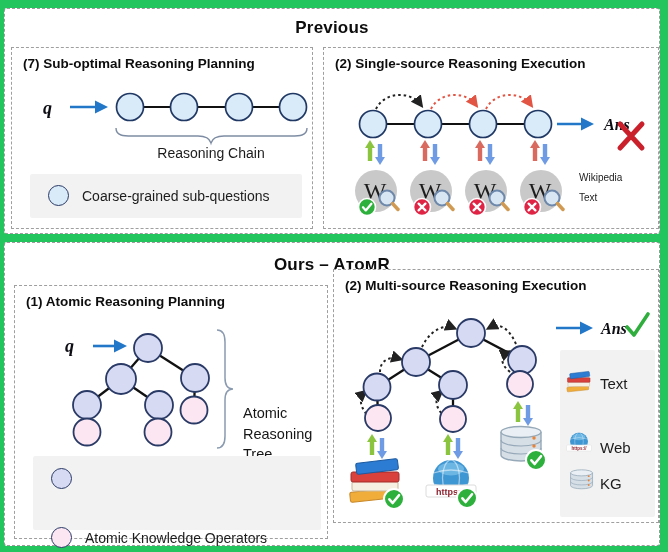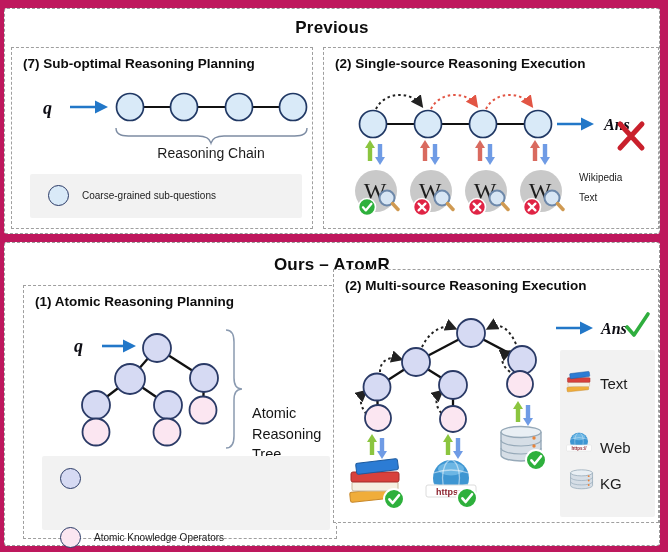--- a/index.html
+++ b/index.html
@@ -1,17 +1,17 @@
 <!DOCTYPE html>
 <html><head>
 <meta charset="utf-8">
 <style>
   html,body { margin:0; padding:0; background:#ffffff; }
   .canvas {
-    position:relative; width:668px; height:552px; background:#be185d;
+    position:relative; width:668px; height:552px; background:#22c55e;
     font-family:"Liberation Sans","DejaVu Sans",sans-serif; color:#111;
     overflow:hidden;
   }
   .section {
     position:absolute; border:1.6px dashed #9a9a9a; border-radius:3px;
     background:#ffffff; box-sizing:border-box;
   }
   .sec-title {
     position:absolute; left:0; width:100%; text-align:center;
     font-weight:bold; font-size:17px; color:#0d0d0d; letter-spacing:.2px;
@@ -27,21 +27,21 @@
   svg.diagram { position:absolute; left:0; top:0; }
   .legend-box { position:absolute; background:#f2f2f2; border-radius:2px; }
   .legend-row { position:absolute; display:flex; align-items:center; gap:13px; }
   .legend-dot {
     width:21px; height:21px; border-radius:50%;
     border:1.7px solid #2a3a66; box-sizing:border-box; flex:0 0 auto;
   }
   .dot-blue { background:#d9eaf8; }
   .dot-lav  { background:#d6daf3; }
   .dot-pink { background:#fbe6f1; }
-  .legend-label { font-size:10px; color:#1c1c1c; white-space:nowrap; }
+  .legend-label { font-size:14px; color:#1c1c1c; white-space:nowrap; }
   .tree-label { position:absolute; font-size:14.5px; color:#161616; line-height:20.5px; }
   .wiki-label { position:absolute; font-size:10px; color:#1c1c1c; line-height:20px; }
   .math { font-family:"Liberation Serif","DejaVu Serif",serif; font-style:italic; font-weight:bold; }
 </style>
 </head>
 <body>
 
 <div class="canvas">
 
   <div class="section" style="left:4px; top:8px; width:656px; height:226px;">
@@ -155,21 +155,21 @@
       <div class="wiki-label" style="left:255px; top:120px;">
         <div>Wikipedia</div>
         <div>Text</div>
       </div>
     </div>
   </div>
 
   <div class="section" style="left:4px; top:242px; width:656px; height:304px;">
     <div class="sec-title" style="top:12px;">Ours – AᴛᴏᴍR</div>
 
-    <div class="panel" style="left:18px; top:42px; width:314px; height:254px;">
+    <div class="panel" style="left:9px; top:42px; width:314px; height:254px;">
       <div class="panel-heading">(1) Atomic Reasoning Planning</div>
 
       <svg class="diagram" width="312" height="168" viewBox="0 0 312 168">
         <defs>
           <marker id="p3-abl" viewBox="0 0 10 10" refX="7" refY="5" markerWidth="5.2" markerHeight="5.2" orient="auto">
             <path d="M0,0 L10,5 L0,10 Z" fill="#2277c8"></path>
           </marker>
         </defs>
         <text x="50" y="66" class="math" font-size="18" fill="#0d0d14" font-family="Liberation Serif, DejaVu Serif, serif" font-style="italic" font-weight="bold">q</text>
         <line x1="78" y1="60" x2="108" y2="60" stroke="#2277c8" stroke-width="2.6" marker-end="url(#p3-abl)"></line>

